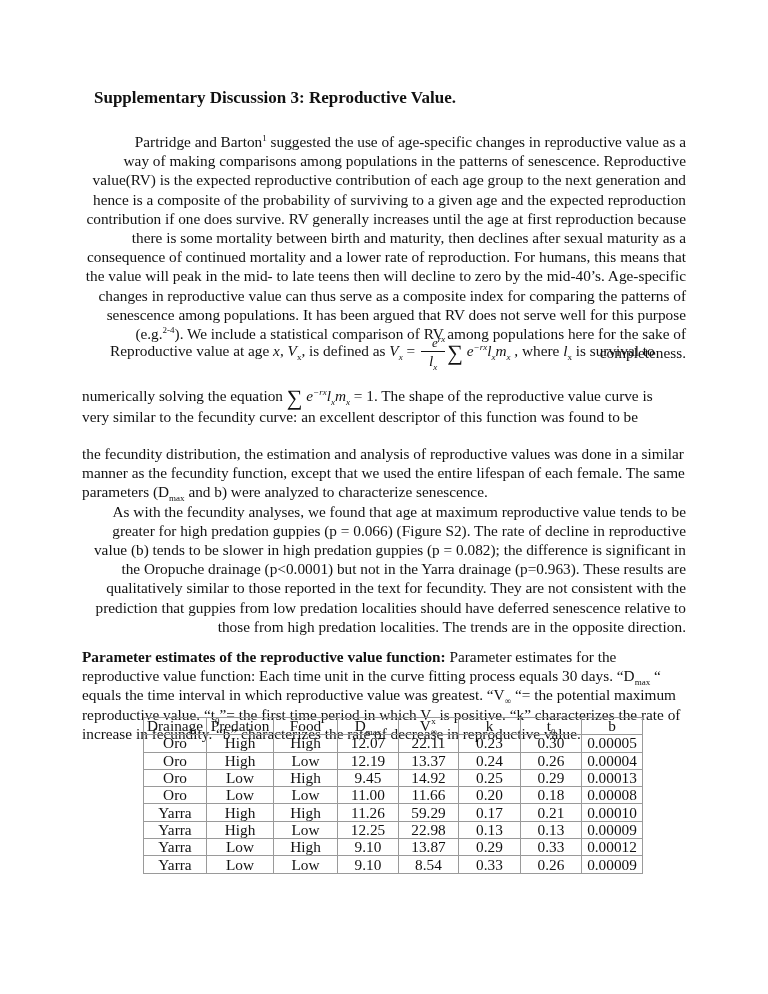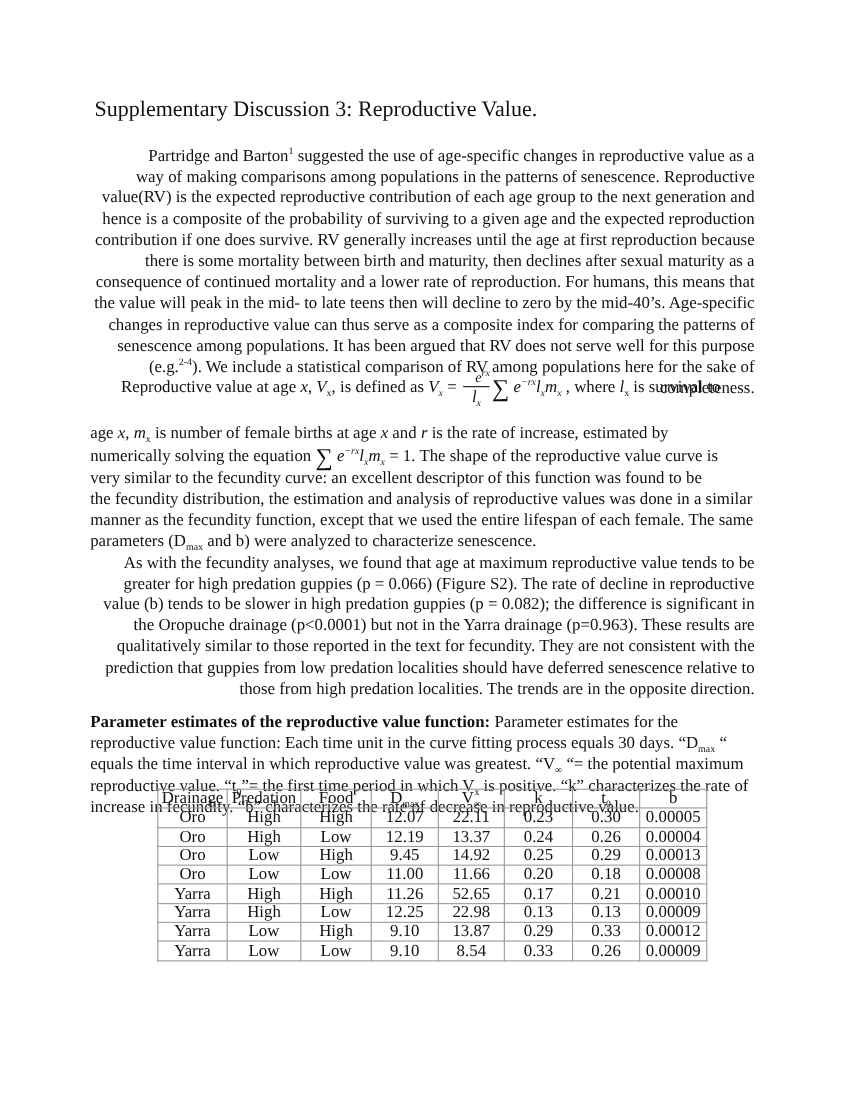--- a/index.html
+++ b/index.html
@@ -1,19 +1,19 @@
 <!DOCTYPE html>
 <html><head>
 <meta charset="utf-8">
 <style>
   html, body { margin: 0; padding: 0; background: #ffffff; }
   body { width: 768px; height: 994px; position: relative; overflow: hidden;
          font-family: "Liberation Serif", "DejaVu Serif", serif; color: #111; font-size: 15.3px; }
   .page { position: absolute; left: 82px; top: 0; width: 604px; }
-  .title { position: absolute; top: 88px; left: 4px; font-weight: normal; font-size: 20px; white-space: nowrap; }
+  .title { position: absolute; top: 88px; left: 12px; font-weight: bold; font-size: 17px; white-space: nowrap; }
   .para { position: absolute; left: 0; width: 604px; line-height: 19.2px; text-align: left; }
   .indent { text-indent: 28px; text-align: right; }
   .p1 { top: 132px; }
   .eqline { position: absolute; left: 0; width: 604px; line-height: 19.2px; white-space: nowrap; }
   .eq1 { top: 336px; left: 28px; }
   .p2 { top: 384px; }
   .p3 { top: 444px; }
   .p4 { top: 647px; }
   .p4 b { font-weight: bold; }
   sup, sub { font-size: 9px; line-height: 0; }
@@ -39,21 +39,20 @@
 
 <div class="page">
 
   <div class="title">Supplementary Discussion 3:  Reproductive Value.</div>
 
   <div class="para indent p1"><span>Partridge and Barton</span><sup>1</sup><span>  suggested the use of age-specific changes in reproductive value as a way of making comparisons among populations in the patterns of senescence.  Reproductive value(RV)  is the expected reproductive contribution of each age group to the next generation and hence is a composite of the probability of surviving to a given age and the expected reproduction contribution if one does survive.  RV generally increases until the age at first reproduction because there is some mortality between birth and maturity, then declines after sexual maturity as a consequence of continued mortality and a lower rate of reproduction.  For humans, this means that the value will peak in the mid- to late teens then will decline to zero by the mid-40’s.  Age-specific changes in reproductive value can thus serve as a composite index for comparing the patterns of senescence among populations.   It has been argued that RV does not serve well for this purpose (e.g.</span><sup>2-4</sup><span>).  We include a statistical comparison of RV among populations here for the sake of completeness.</span></div>
 
   <div class="eqline eq1"><span>Reproductive value at age </span><i>x</i><span>, </span><i>V</i><sub>x</sub><span>, is defined as </span><i>V</i><sub><i>x</i></sub><span> = </span><span class="frac"><span class="num"><span>e</span><sup>rx</sup></span><span class="bar"></span><span class="den"><span>l</span><sub>x</sub></span></span><span class="sigma">∑</span> <i>e</i><sup><i>−rx</i></sup><i>l</i><sub><i>x</i></sub><i>m</i><sub><i>x</i></sub><span> , where </span><i>l</i><sub>x</sub><span> is survival to</span></div>
 
   <div class="para p2">
-    <div><span>age </span><i>x</i><span>, </span><i>m</i><sub>x</sub><span> is number of female births at age </span><i>x</i><span> and </span><i>r</i><span> is the rate of increase, estimated by</span></div>
     <div style="margin-top:2px;"><span>numerically solving the equation </span><span class="sigma">∑</span> <i>e</i><sup><i>−rx</i></sup><i>l</i><sub><i>x</i></sub><i>m</i><sub><i>x</i></sub><span> = 1</span><span>.  The shape of the reproductive value curve is</span></div>
     <div>very similar to the fecundity curve: an excellent descriptor of this function was found to be</div>
   </div>
 
   <div class="para p3">
     <div><span>the fecundity distribution, the estimation and analysis of reproductive values was done in a similar manner as the fecundity function, except that we used the entire lifespan of each female. The same parameters (D</span><sub>max</sub><span> and b) were analyzed to characterize senescence.</span></div>
     <div class="indent">As with the fecundity analyses, we found that age at maximum reproductive value tends to be greater for high predation guppies (p = 0.066) (Figure S2).  The rate of decline in reproductive value (b) tends to be slower in high predation guppies (p = 0.082); the difference is significant in the Oropuche drainage (p&lt;0.0001) but not in the Yarra drainage (p=0.963).  These results are qualitatively similar to those reported in the text for fecundity.  They are not consistent with the prediction that guppies from low predation localities should have deferred senescence relative to those from high predation localities.  The trends are in the opposite direction.</div>
   </div>
 
   <div class="para p4"><b>Parameter estimates of the reproductive value function:</b><span> Parameter estimates for the reproductive value function:  Each time unit in the curve fitting process equals 30 days.  “D</span><sub>max</sub><span> “ equals the time interval in which reproductive value was greatest. “V</span><sub>∞</sub><span> “= the potential maximum reproductive value.  “t</span><sub>0</sub><span>”= the first time period in which V</span><sub>x</sub><span> is positive.  “k” characterizes the rate of increase in fecundity.  “b” characterizes the rate of decrease in reproductive value.</span></div>
@@ -112,21 +111,21 @@
         <td class="c4">11.66</td>
         <td class="c5">0.20</td>
         <td class="c6">0.18</td>
         <td class="c7">0.00008</td>
       </tr>
     <tr>
         <td class="c0">Yarra</td>
         <td class="c1">High</td>
         <td class="c2">High</td>
         <td class="c3">11.26</td>
-        <td class="c4">52.65</td>
+        <td class="c4">59.29</td>
         <td class="c5">0.17</td>
         <td class="c6">0.21</td>
         <td class="c7">0.00010</td>
       </tr>
     <tr>
         <td class="c0">Yarra</td>
         <td class="c1">High</td>
         <td class="c2">Low</td>
         <td class="c3">12.25</td>
         <td class="c4">22.98</td>

